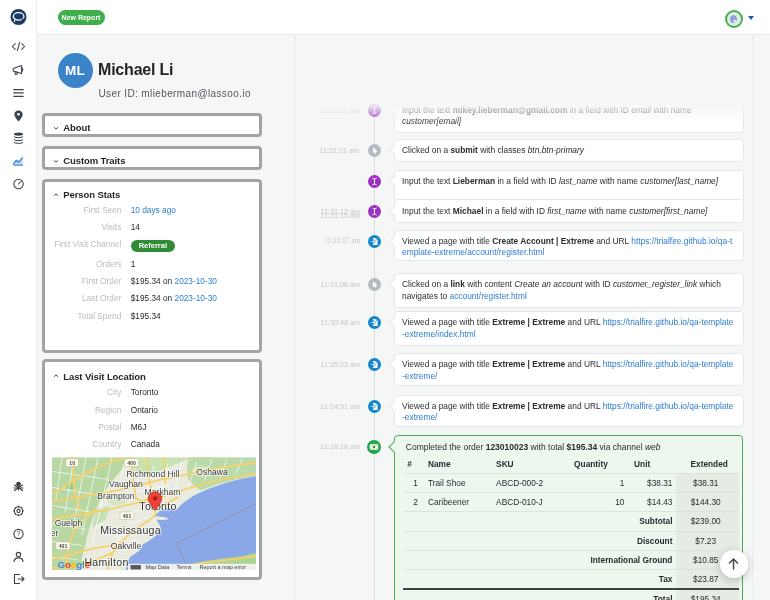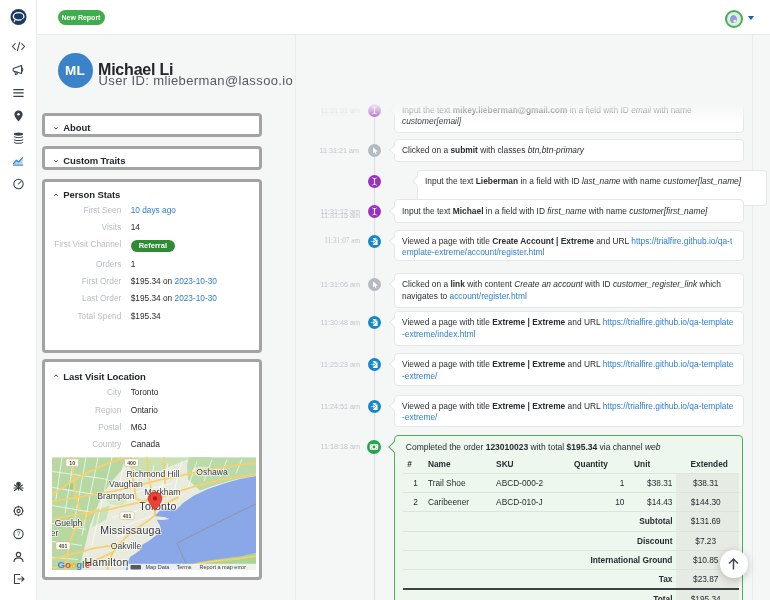--- a/index.html
+++ b/index.html
@@ -10,21 +10,21 @@
   #newreport { position:absolute; left:57.5px; top:10px; width:47px; height:15px; background:#3eae4c; border-radius:8px; color:#fff; font-size:7px; font-weight:bold; text-align:center; line-height:15px; letter-spacing:0; }
   #avatar-ring { position:absolute; left:724.5px; top:10px; width:18px; height:18px; border-radius:50%; border:2px solid #47af51; background:#ddf0dd; }
   #avatar-in { position:absolute; left:2.2px; top:2.2px; width:9.6px; height:9.6px; border-radius:50%; background:#8d9fdc; overflow:hidden; border:1px solid #fff; }
   #caret { position:absolute; left:748px; top:15.5px; width:0; height:0; border-left:3px solid transparent; border-right:3px solid transparent; border-top:4px solid #1d5cab; }
   
   #sidebar { position:absolute; left:0; top:0; width:37px; height:600px; background:#fff; border-right:1px solid #e9eaeb; z-index:5; }
   .sicon { position:absolute; left:0; width:37px; text-align:center; }
   
   #mlav { position:absolute; left:57.5px; top:52.5px; width:35px; height:35px; border-radius:50%; background:#3b83c9; color:#fff; font-weight:bold; font-size:13.5px; text-align:center; line-height:35px; letter-spacing:0.3px; }
   #pname { position:absolute; left:98px; top:61px; font-size:16px; font-weight:bold; color:#222629; letter-spacing:-0.2px; }
-  #puid { position:absolute; left:98.5px; top:73px; font-size:13px; letter-spacing:0.38px; color:#54595e;text-align:center; }
+  #puid { position:absolute; left:98.5px; top:88px; font-size:10px; letter-spacing:0.38px; color:#54595e;text-align:center; }
   .panel { position:absolute; left:42px; width:219.5px; background:#fff; border:3px solid #a3a3a3; border-radius:4px; }
   .phead { display:flex; align-items:center; height:23px; padding-left:8px; }
   .phead .tt { font-size:9.5px; font-weight:bold; color:#23272b; letter-spacing:-0.1px; margin-left:4.3px; }
   .chev { width:6px; height:6px; flex:0 0 auto; }
   .srow { display:flex; font-size:8.3px; line-height:17.3px; }
   .srow .lb { width:76.3px; text-align:right; color:#b7bdc3; }
   .srow .vl { margin-left:9.4px; color:#26292d; }
   .blue { color:#2d7dd2; text-decoration:none; }
   #pill { display:inline-block; background:#2f8b35; color:#fff; font-weight:bold; font-size:7.5px; border-radius:7px; padding:0 8px; line-height:12.4px; height:12.4px; margin-top:2.4px; vertical-align:middle; }
   
@@ -385,21 +385,21 @@
       <div class="tail"></div>
       <div class="l">Clicked on a <b>submit</b> with classes <i>btn,btn-primary</i></div>
     </div>
 
   <div class="tstamp" style="left:298px; top:176.9px;margin-top:34px;">11:31:15 am</div>
   <div class="ticon" style="top:174.8px; background:#9c30c0;">
       <svg width="13" height="13" viewBox="0 0 13 13">
         <path d="M4.7 3.2 C5.6 4.1 7.4 4.1 8.3 3.2 M4.7 9.8 C5.6 8.9 7.4 8.9 8.3 9.8 M6.5 3.7 L6.5 9.3" fill="none" stroke="#fff" stroke-width="1" stroke-linecap="round"></path>
       </svg>
     </div>
-  <div class="ebox" style="top:169.7px; height:36px;margin-left:23px;">
+  <div class="ebox" style="top:169.7px; height:36px;">
       <div class="tail"></div>
       <div class="l">Input the text <b>Lieberman</b> in a field with ID <i>last_name</i> with name <i>customer[last_name]</i></div>
     </div>
 
   <div class="tstamp" style="left:298px; top:206.6px;">11:31:12 am</div>
   <div class="ticon" style="top:204.5px; background:#9c30c0;">
       <svg width="13" height="13" viewBox="0 0 13 13">
         <path d="M4.7 3.2 C5.6 4.1 7.4 4.1 8.3 3.2 M4.7 9.8 C5.6 8.9 7.4 8.9 8.3 9.8 M6.5 3.7 L6.5 9.3" fill="none" stroke="#fff" stroke-width="1" stroke-linecap="round"></path>
       </svg>
     </div>
@@ -527,21 +527,21 @@
           <td class="r">10</td>
           <td class="r">$14.43</td>
           <td class="r ext">$144.30</td>
         </tr>
       <tr>
           <td></td>
           <td></td>
           <td></td>
           <td></td>
           <td class="r" style="font-weight:bold;">Subtotal</td>
-          <td class="r ext">$131.69</td>
+          <td class="r ext">$239.00</td>
         </tr>
       <tr>
           <td></td>
           <td></td>
           <td></td>
           <td></td>
           <td class="r" style="font-weight:bold;">Discount</td>
           <td class="r ext">$7.23</td>
         </tr>
       <tr>

